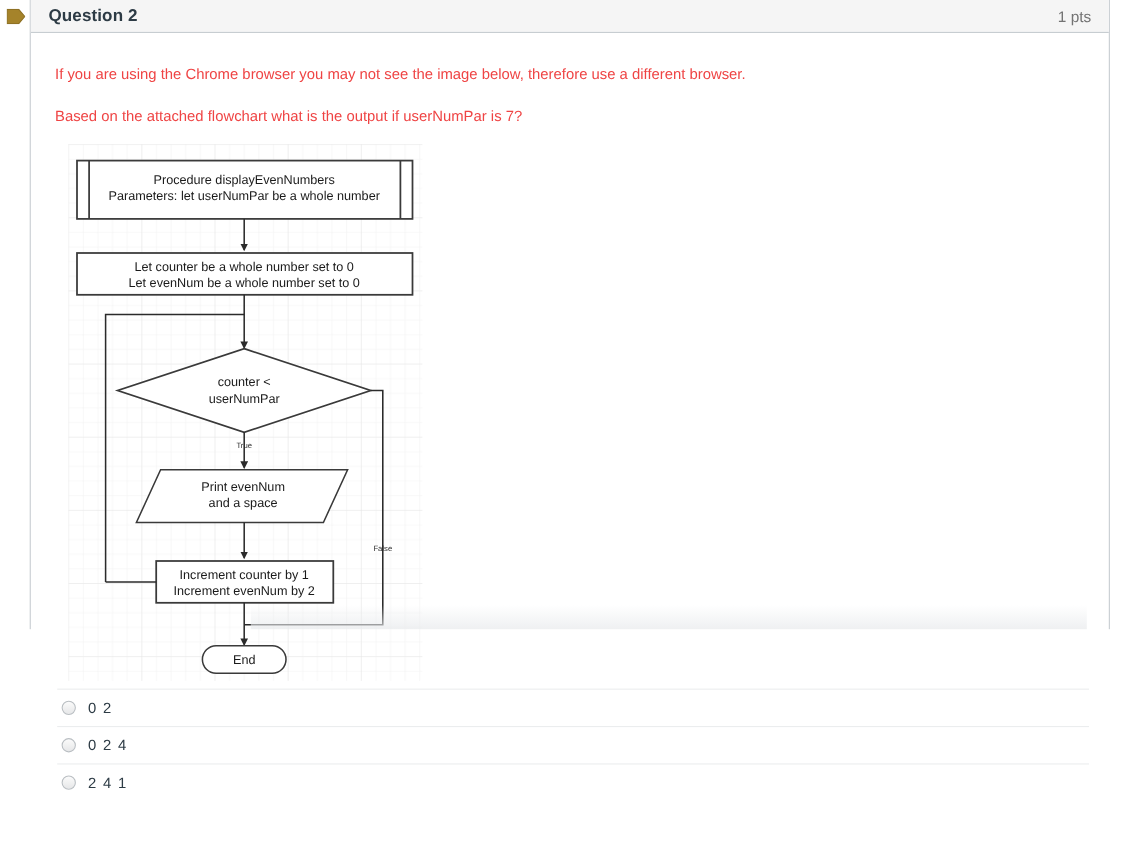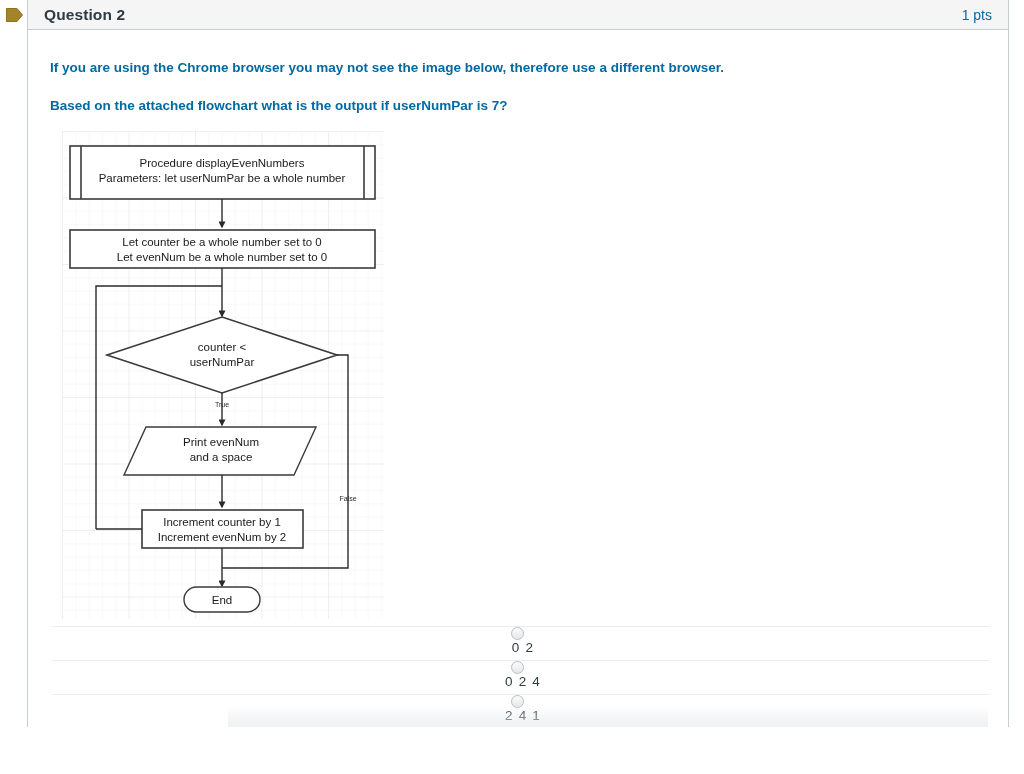--- a/index.html
+++ b/index.html
@@ -38,21 +38,21 @@
     width: 17px;
     height: 14px;
   }
 
   
   #question-card {
     position: absolute;
     left: 27px;
     top: 0;
     width: 982px;
-    height: 727px;
+    height: 572px;
     border-left: 1px solid #c7cdd1;
     border-right: 1px solid #c7cdd1;
     background: #ffffff;
     box-sizing: border-box;
   }
 
   
   #question-header {
     position: relative;
     height: 30px;
@@ -65,32 +65,31 @@
     box-sizing: border-box;
   }
   #question-title {
     font-size: 15.5px;
     font-weight: bold;
     color: #2d3b45;
     letter-spacing: 0.1px;
   }
   #question-points {
     font-size: 14px;
-    color: #0369a1;
+    color: #737373;
   }
 
   
   #question-body {
     padding: 0 22px;
   }
   .qtext {
-    color: #0369a1;
+    color: #ef4444;
     font-size: 13.5px;
     line-height: 1.45;
-    font-weight: bold;
   }
   #qtext-1 { margin: 28px 0 0 0; }
   #qtext-2 { margin: 18px 0 0 0; }
 
   
   #flowchart-wrap {
     position: relative;
     margin-top: 16px;
     margin-left: 12px;
     width: 325px;
@@ -105,21 +104,20 @@
     top: 626px;
     width: 938px;
   }
   .answer-row {
     display: flex;
     align-items: center;
     height: 34px;
     border-top: 1px solid #ebedee;
     padding-left: 4px;
     box-sizing: border-box;
-    flex-direction: column;
   }
   .answer-row:last-child { }
   .radio {
     width: 11px;
     height: 11px;
     border-radius: 50%;
     border: 1px solid #b9bec2;
     background: linear-gradient(#fbfbfb, #e6e7e8);
     margin-right: 11px;
     flex: 0 0 auto;

